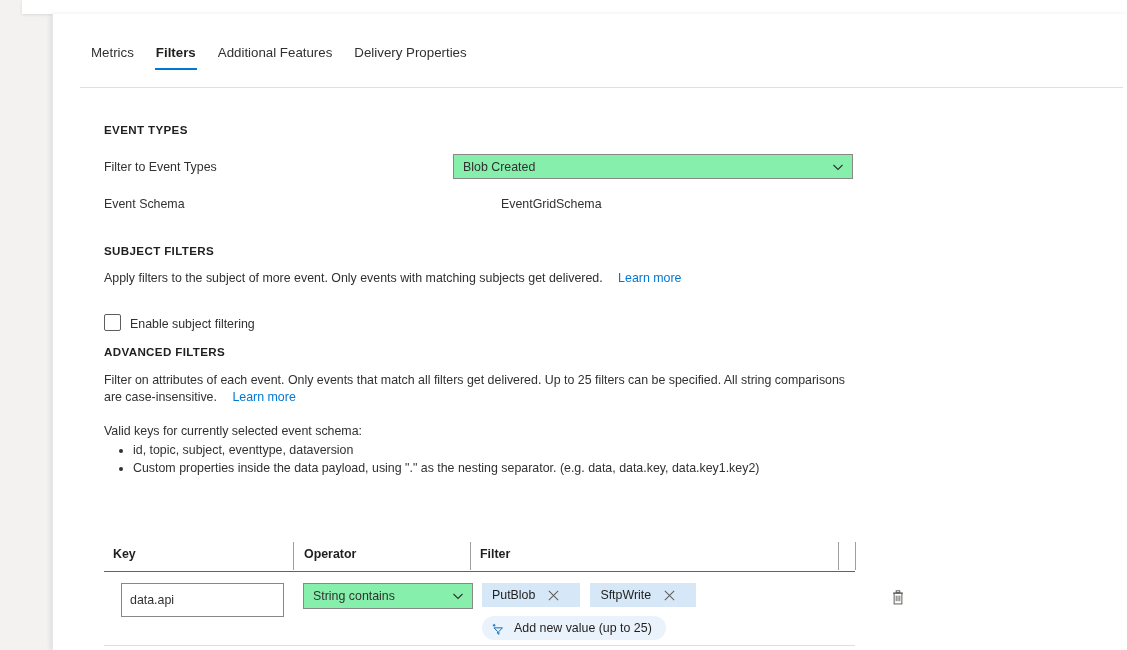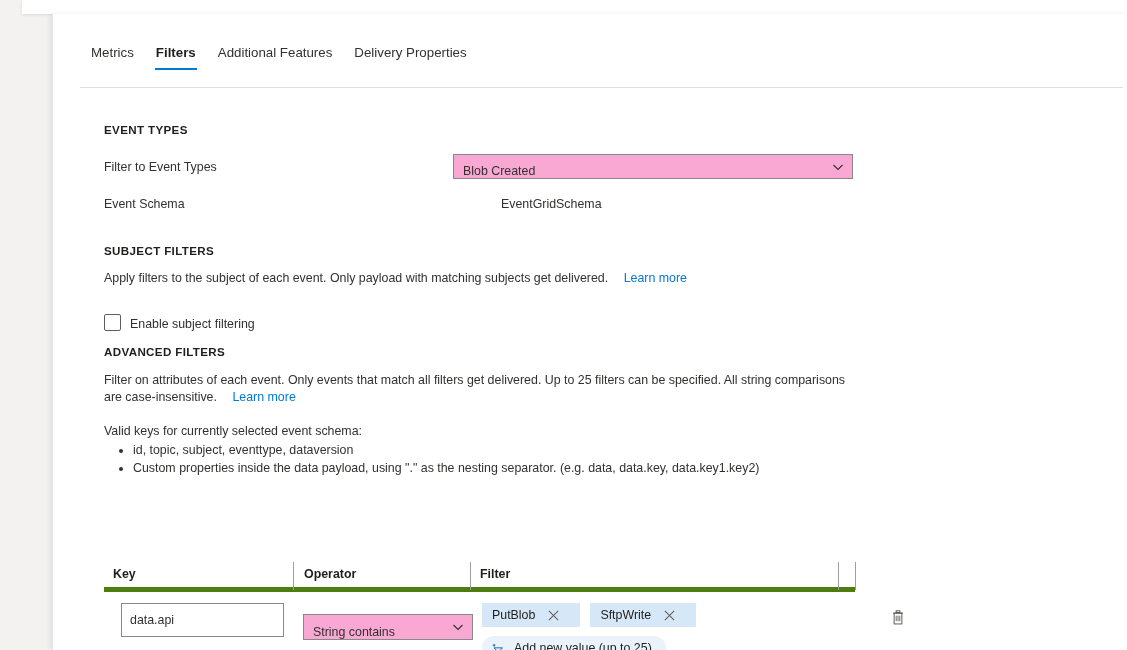--- a/index.html
+++ b/index.html
@@ -124,23 +124,23 @@
     display: flex;
     align-items: center;
     margin-top: 18px;
   }
   .evt-row .row-label { width: 349px; flex: none; }
 
   .dropdown {
     position: relative;
     width: 400px; height: 25px;
     border: 1px solid #8a8886;
-    background: #f9a8d4;
+    background: #86efac;
     display: flex;
-    align-items: flex-end;
+    align-items: center;
     padding: 0 28px 0 9px;
     font-size: 12.4px;
     color: #323130;
     cursor: pointer;
   }
   .dropdown .chev {
     position: absolute;
     right: 8px; top: 50%;
     transform: translateY(-50%);
     width: 12px; height: 12px;
@@ -196,22 +196,21 @@
 
   
   .ftable {
     position: absolute;
     left: 51px; top: 456px;
     width: 751px;
   }
   .ft-header {
     position: relative;
     height: 32px;
-    border-bottom: 5px solid #4d7c0f;
-    margin-top: 20px;
+    border-bottom: 1px solid #4d7c0f;
   }
   .ft-th {
     position: absolute;
     top: 7px;
     font-size: 12.4px;
     font-weight: 700;
     color: #201f1e;
   }
   .ft-th.key { left: 9px; }
   .ft-th.op  { left: 200px; }
@@ -237,21 +236,21 @@
     background: #fff;
     font-family: "Liberation Sans", sans-serif;
     font-size: 12.4px;
     color: #323130;
     padding: 0 8px;
     outline: none;
   }
 
   .opdrop {
     position: absolute;
-    left: 199px; top: 22px;
+    left: 199px; top: 11px;
     width: 170px; height: 26px;
   }
   .opdrop .dropdown { width: 170px; height: 26px; }
 
   .chips {
     position: absolute;
     left: 378px; top: 11px;
     width: 360px;
   }
   .chiprow { display: flex; gap: 10px; }
@@ -348,21 +347,21 @@
 
         <div class="evt-row" style="margin-top:18px;gap:48px;">
           <div class="row-label">Event Schema</div>
           <div class="evt-schema-val">EventGridSchema</div>
         </div>
       </div>
 
       <div class="subj">
         <div class="section-head">SUBJECT FILTERS</div>
         <div class="para">
-          <span>Apply filters to the subject of each event. Only payload with matching subjects get delivered.</span>
+          <span>Apply filters to the subject of more event. Only events with matching subjects get delivered.</span>
           <a class="link">Learn more</a>
         </div>
         <div class="cbrow">
           <span class="cbox">
             
           </span>
           <span class="cblabel">Enable subject filtering</span>
         </div>
       </div>
 

